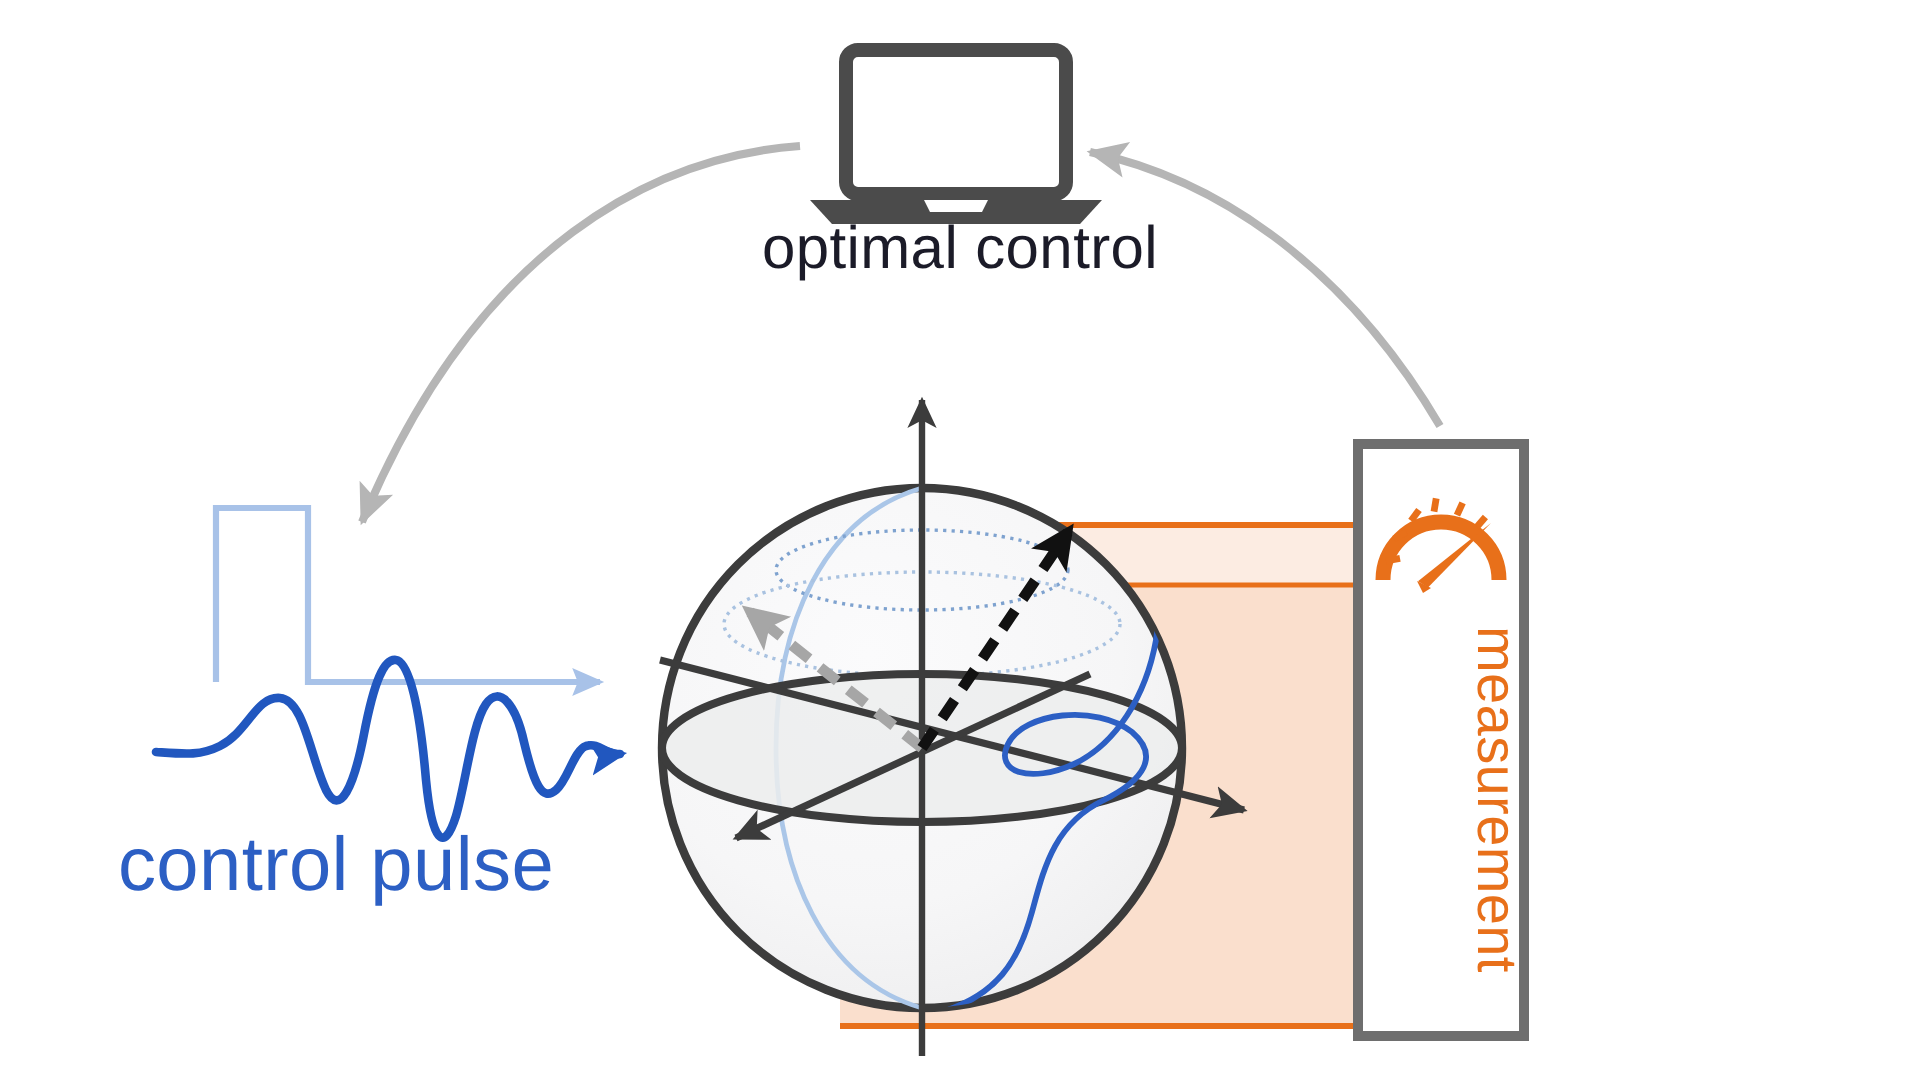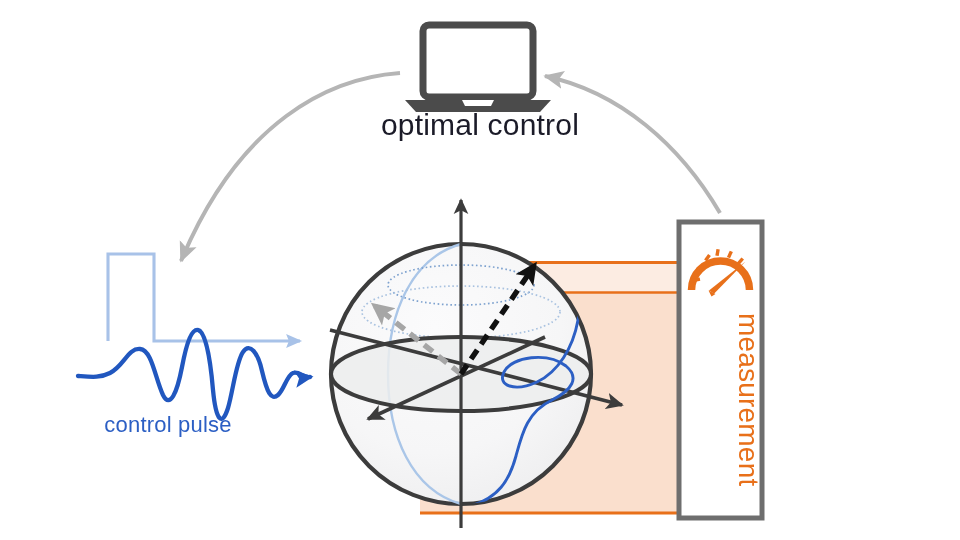--- a/index.html
+++ b/index.html
@@ -36,21 +36,21 @@
     text-align: center;
     font-size: 30px;
     color: #1b1b28;
     letter-spacing: .2px;
   }
   #control-pulse-label {
     left: 0;
     top: 414px;
     width: 336px;
     text-align: center;
-    font-size: 22px;
+    font-size: 38px;
     color: #2c5fc4;
     letter-spacing: .2px;
   }
   #measurement-label {
     left: 678px;
     top: 300px;
     width: 84px;
     text-align: center;
     font-size: 28px;
     color: #e8701a;

